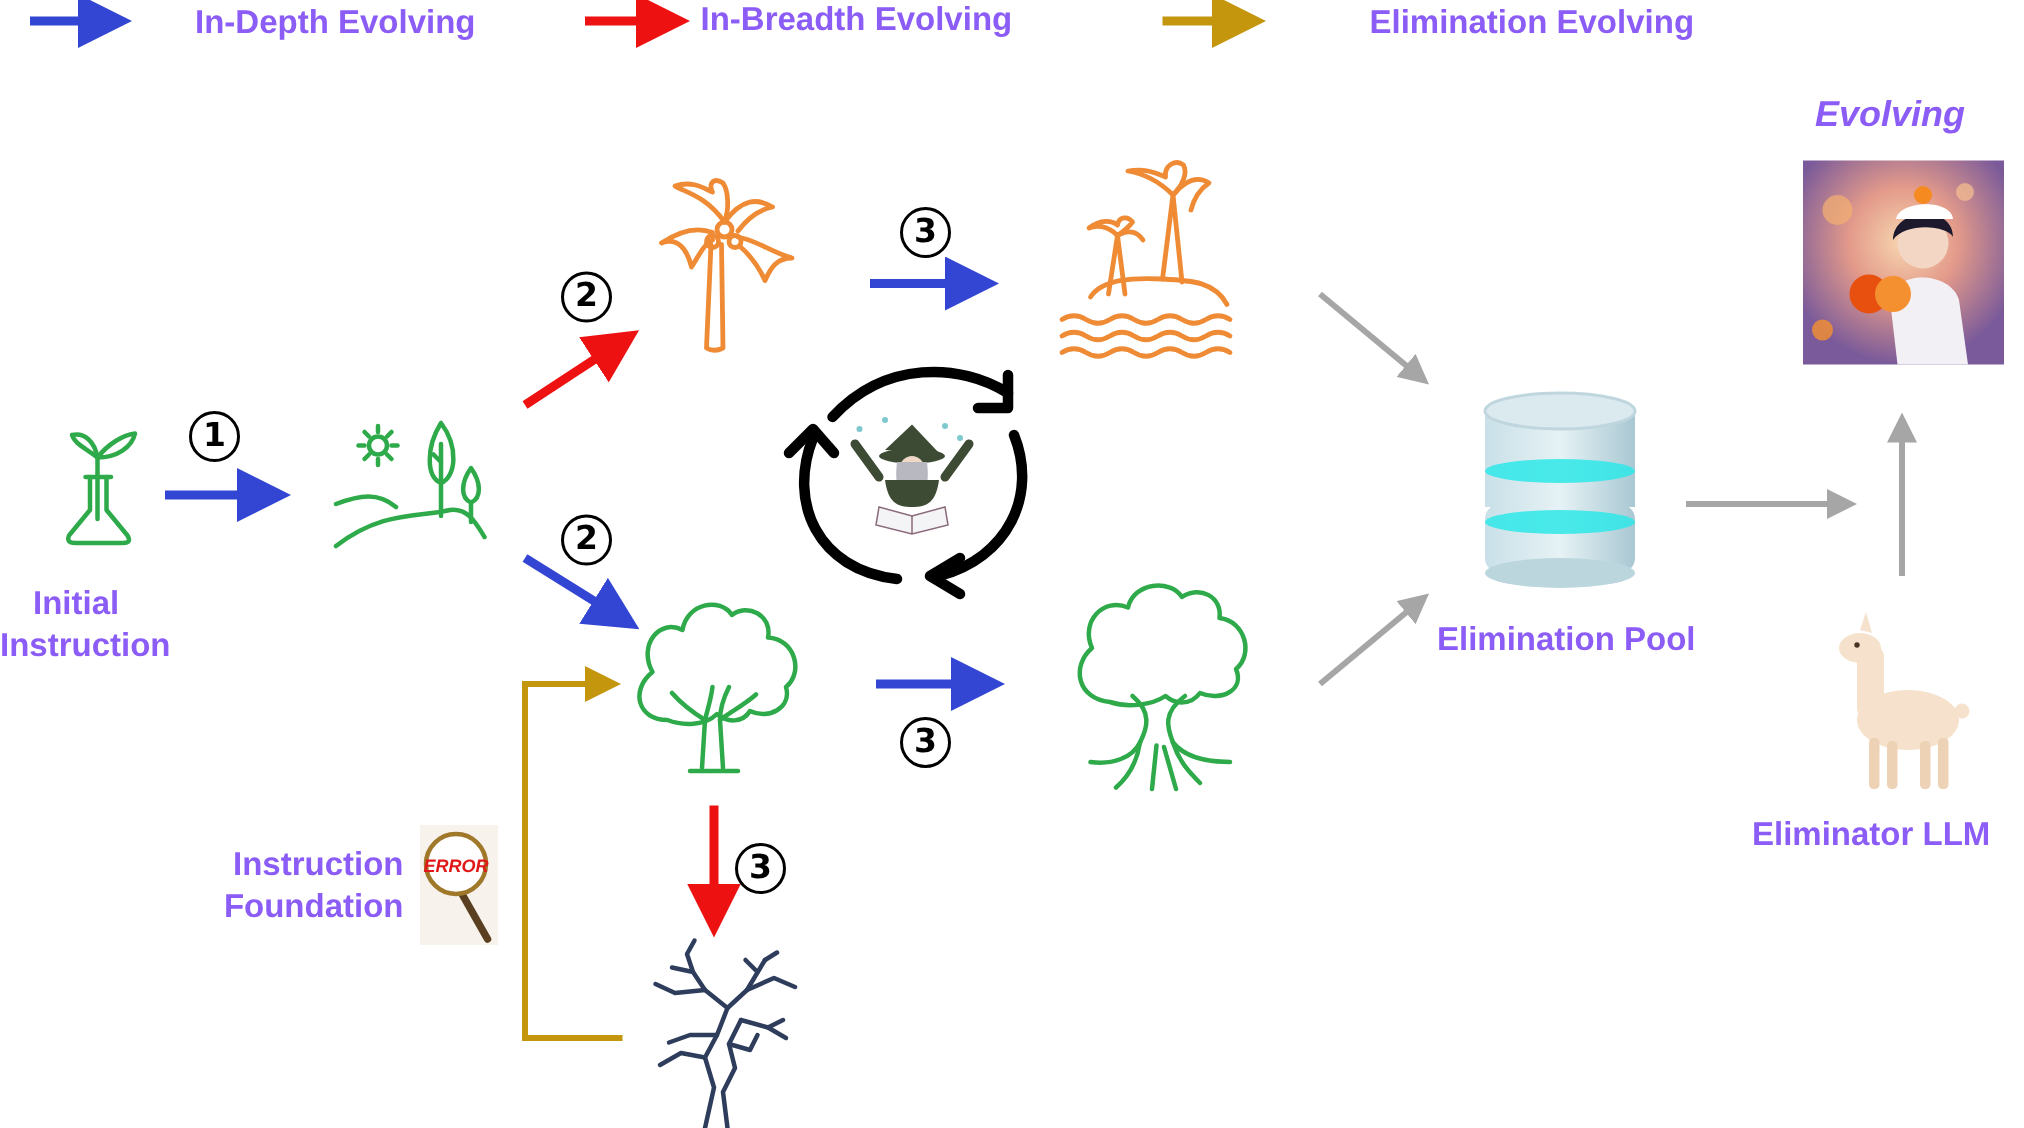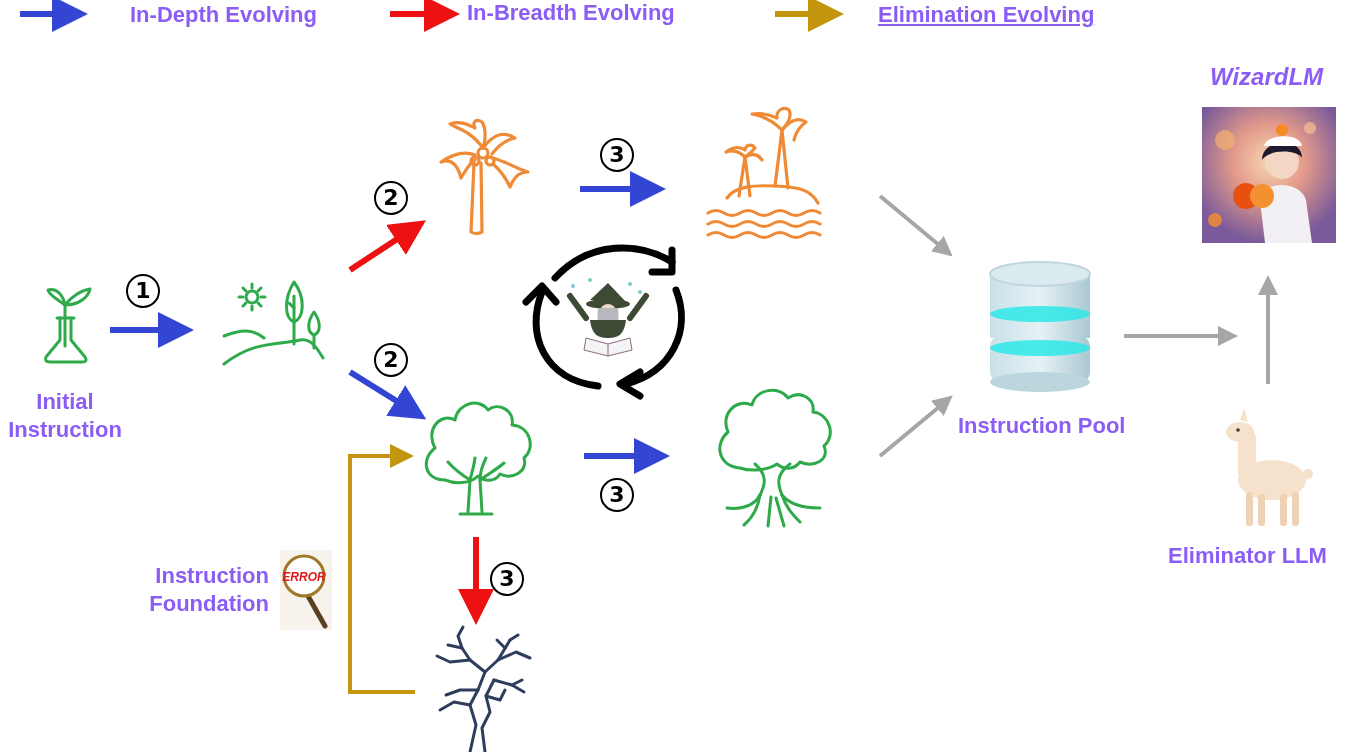--- a/index.html
+++ b/index.html
@@ -2,21 +2,21 @@
 <html><head>
 <meta charset="utf-8">
 <style>
   html, body { margin: 0; padding: 0; background: #ffffff; }
   body { width: 1349px; height: 752px; position: relative; overflow: hidden;
          font-family: "Liberation Sans", sans-serif; }
   #canvas { position: absolute; left: 0; top: 0; width: 1349px; height: 752px; }
   .lbl { position: absolute; font-family: "Liberation Sans", sans-serif; font-weight: bold;
          color: #8b5cf6; font-size: 22px; line-height: 28px; white-space: nowrap; }
   .legend-text { font-size: 22px; font-weight: bold; }
-  .center { text-align: center; }
+  .center { }
   .title-italic { font-style: italic; font-weight: 900; font-size: 24px; }
   .step { position: absolute; width: 34px; height: 34px; border: 2.5px solid #000; border-radius: 50%;
           box-sizing: border-box; text-align: center; line-height: 29px; font-weight: bold;
           font-size: 22px; font-family: "DejaVu Sans", sans-serif; color: #000; background: #fff; }
 </style>
 </head>
 <body>
 
 <svg id="canvas" xmlns="http://www.w3.org/2000/svg" width="1349" height="752" viewBox="0 0 1349 752">
   <defs>
@@ -222,34 +222,34 @@
     <rect x="1258" y="494" width="7" height="32" rx="3" fill="#eed2b6"></rect>
     <rect x="1280" y="494" width="7" height="32" rx="3" fill="#eed2b6"></rect>
     <rect x="1292" y="492" width="7" height="34" rx="3" fill="#eed2b6"></rect>
     <circle cx="1308" cy="474" r="5"></circle>
     <circle cx="1238" cy="430" r="1.8" fill="#4a3226"></circle>
   </g>
 </svg>
 
 <div class="lbl legend-text" style="left:130px; top:1px;">In-Depth Evolving</div>
 <div class="lbl legend-text" style="left:467px; top:-1px;">In-Breadth Evolving</div>
-<div class="lbl legend-text" style="left:878px; top:1px;text-decoration:underline;">Elimination Evolving</div>
+<div class="lbl legend-text" style="left:913px; top:1px;">Elimination Evolving</div>
 
 <div class="lbl center" style="left:22px; top:388px; width:86px;">
   <div>Initial</div>
   <div style="margin-left:-22px; margin-right:-22px;">Instruction</div>
 </div>
 
 <div class="lbl" style="left:147px; top:562px; text-align:right; width:122px;">
   <div>Instruction</div>
   <div>Foundation</div>
 </div>
 
-<div class="lbl" style="left:958px; top:412px;">Instruction Pool</div>
+<div class="lbl" style="left:958px; top:412px;">Elimination Pool</div>
 <div class="lbl" style="left:1168px; top:542px;">Eliminator LLM</div>
-<div class="lbl title-italic" style="left:1210px; top:63px;">WizardLM</div>
+<div class="lbl title-italic" style="left:1210px; top:63px;">Evolving</div>
 
 <div class="step" style="left:126px; top:274px;">1</div>
 <div class="step" style="left:374px; top:181px;">2</div>
 <div class="step" style="left:374px; top:343px;">2</div>
 <div class="step" style="left:600px; top:138px;">3</div>
 <div class="step" style="left:600px; top:478px;">3</div>
 <div class="step" style="left:490px; top:562px;">3</div>
 
 </body></html>

